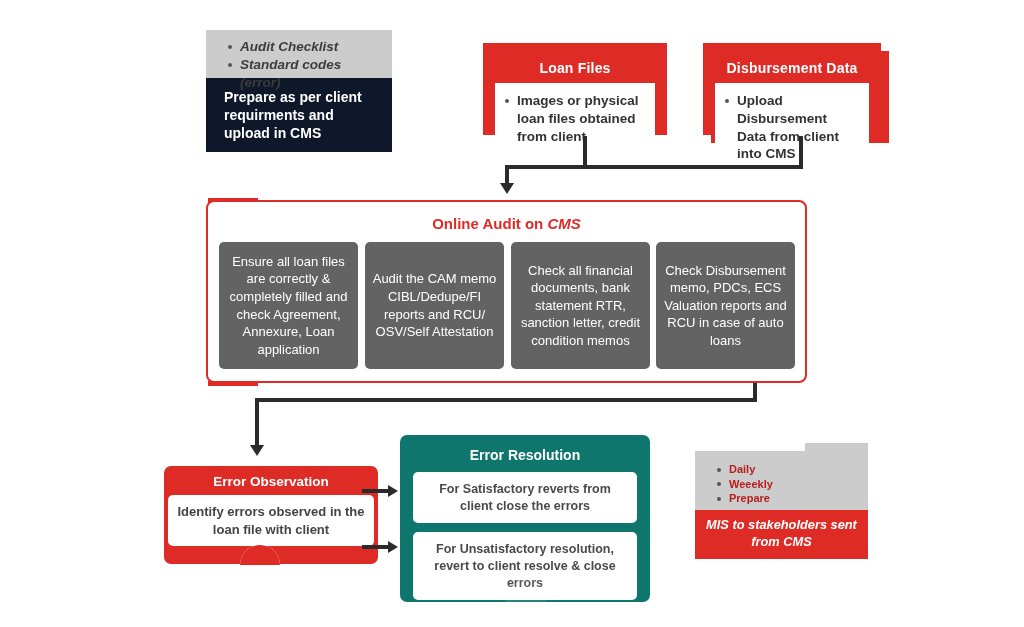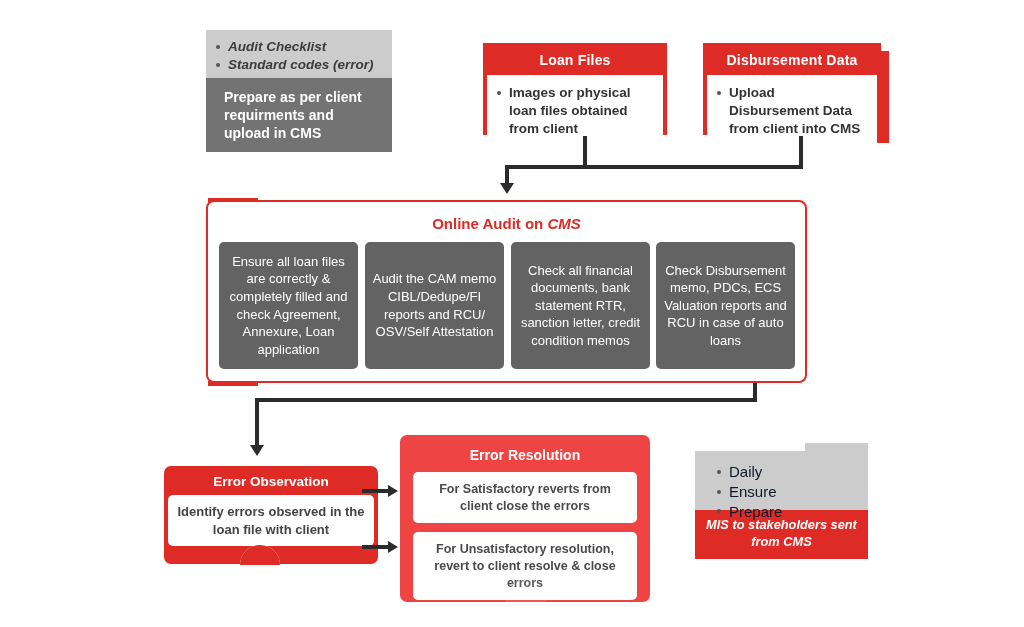--- a/index.html
+++ b/index.html
@@ -40,42 +40,42 @@
     height: 4px;
     background: #555;
     border-radius: 50%;
   }
 
   
   #card-checklist { left: 206px; top: 30px; width: 186px; height: 122px; }
   #card-checklist .top {
     background: #cccccc;
     height: 48px;
-    padding: 8px 10px 0 8px;
+    padding: 8px 10px 0 20px;
     box-sizing: border-box;
   }
   #card-checklist .top ul li {
     font-size: 13.5px;
     font-style: italic;
     font-weight: bold;
     color: #3c3c3c;
   }
   #card-checklist .bot {
-    background: #737373;
+    background: #0f172a;
     height: 74px;
     padding: 10px 14px 0 18px;
     box-sizing: border-box;
     color: #ffffff;
     font-size: 14px;
     font-weight: bold;
     line-height: 1.3;
   }
 
   
-  .srccard { background: #de2b26; padding: 4px; }
+  .srccard { background: #de2b26; padding: 12px; }
   .srccard .hdr {
     color: #ffffff;
     font-size: 14px;
     font-weight: bold;
     text-align: center;
     padding: 5px 0 7px 0;
     letter-spacing: .2px;
   }
   .srccard .body {
     background: #ffffff;
@@ -168,21 +168,21 @@
   #errobs-notch-mask {
     left: 240px; top: 545px; width: 40px; height: 20px;
     background: #de2b26;
     border-top-left-radius: 20px 20px;
     border-top-right-radius: 20px 20px;
   }
 
   
   #card-errres {
     left: 400px; top: 435px; width: 250px; height: 167px;
-    background: #ef4444;
+    background: #0f766e;
     border-radius: 7px;
   }
   #card-errres .hdr {
     color: #ffffff;
     font-size: 14px;
     font-weight: bold;
     text-align: center;
     padding: 12px 0 9px 0;
   }
   .resbox {
@@ -205,23 +205,23 @@
 
   
   #card-mis { left: 695px; top: 451px; width: 173px; height: 108px; }
   #card-mis .top {
     background: #cccccc;
     height: 59px;
     padding: 11px 0 0 20px;
     box-sizing: border-box;
   }
   #card-mis .top ul li {
-    font-size: 15px;
-    font-weight: normal;
-    color: #0f172a;
+    font-size: 11px;
+    font-weight: bold;
+    color: #b91c1c;
     line-height: 1.32;
   }
   #card-mis .bot {
     background: #de2b26;
     height: 49px;
     color: #ffffff;
     font-size: 12.8px;
     font-weight: bold;
     font-style: italic;
     line-height: 1.3;
@@ -335,20 +335,20 @@
     <div class="resbox">For Satisfactory reverts from client close the errors</div>
     <div class="resbox">For Unsatisfactory resolution, revert to client resolve &amp; close errors</div>
   </div>
   <div class="abs" id="errres-notch"></div>
 
   <div class="abs" id="mis-shadow"></div>
   <div class="abs" id="card-mis">
     <div class="top">
       <ul class="bullets">
         <li>Daily</li>
-        <li>Ensure</li>
+        <li>Weeekly</li>
         <li>Prepare</li>
       </ul>
     </div>
     <div class="bot">MIS to stakeholders sent from CMS</div>
   </div>
 
 </div>
 
 </body></html>

